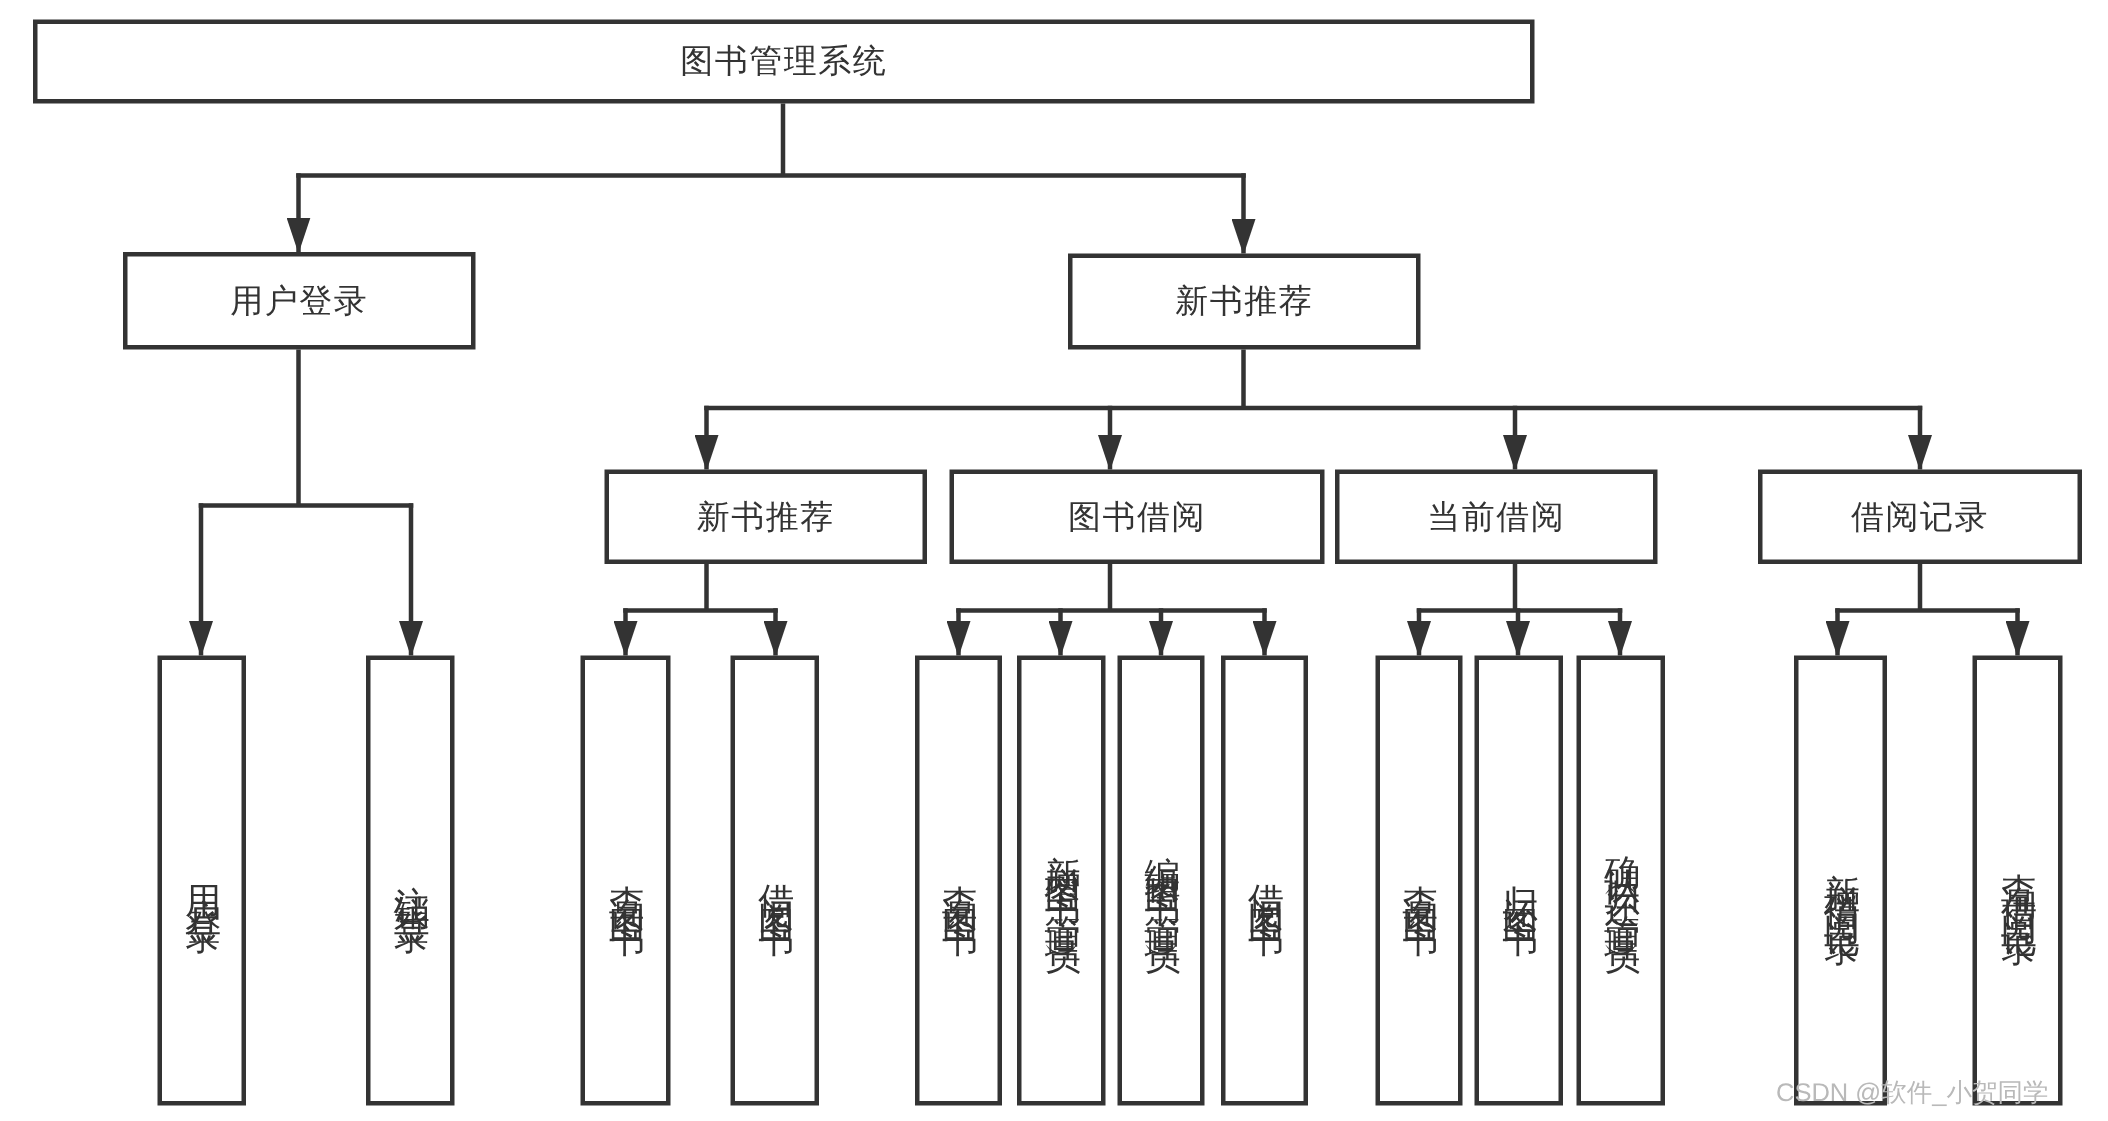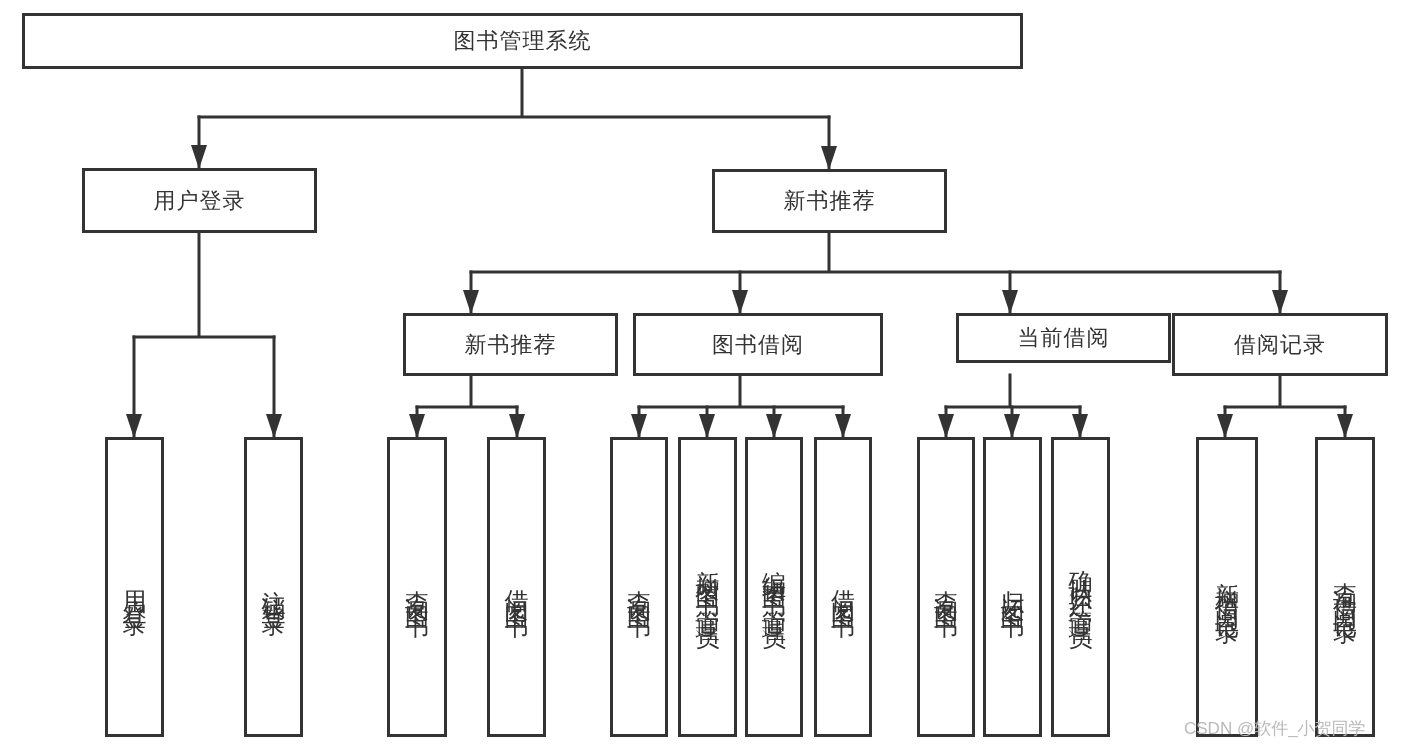--- a/index.html
+++ b/index.html
@@ -106,21 +106,21 @@
     </g>
   </svg>
 
   <div class="node hnode" style="left:22px; top:13px; width:1001px; height:56px;">图书管理系统</div>
 
   <div class="node hnode" style="left:82px; top:168px; width:235px; height:65px;">用户登录</div>
   <div class="node hnode" style="left:712px; top:169px; width:235px; height:64px;">新书推荐</div>
 
   <div class="node hnode" style="left:364px; top:313px; width:215px; height:63px;margin-left:39px;">新书推荐</div>
   <div class="node hnode" style="left:633px; top:313px; width:250px; height:63px;">图书借阅</div>
-  <div class="node hnode" style="left:956px; top:313px; width:215px; height:50px;">当前借阅</div>
+  <div class="node hnode" style="left:890px; top:313px; width:215px; height:63px;">当前借阅</div>
   <div class="node hnode" style="left:1172px; top:313px; width:216px; height:63px;">借阅记录</div>
 
   <div class="node vnode" style="left:105px; top:437px; width:59px; height:300px;">
     <span>用户登录</span>
   </div>
   <div class="node vnode" style="left:244px; top:437px; width:59px; height:300px;">
     <span>注销登录</span>
   </div>
 
   <div class="node vnode" style="left:387px; top:437px; width:60px; height:300px;">

